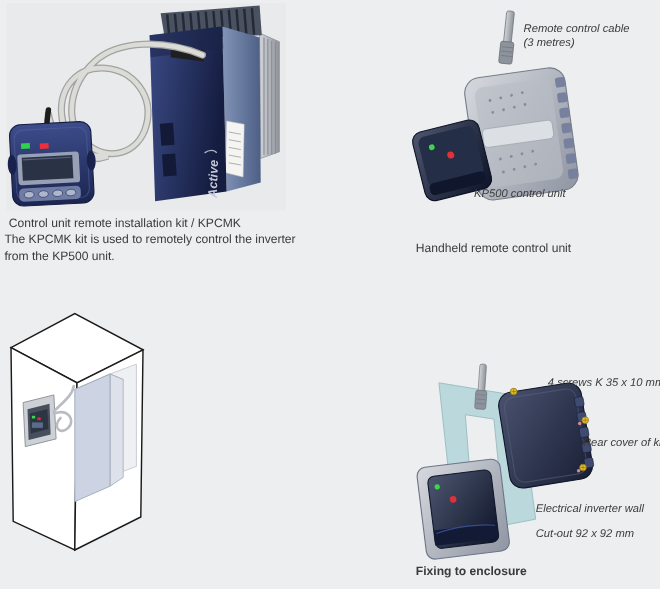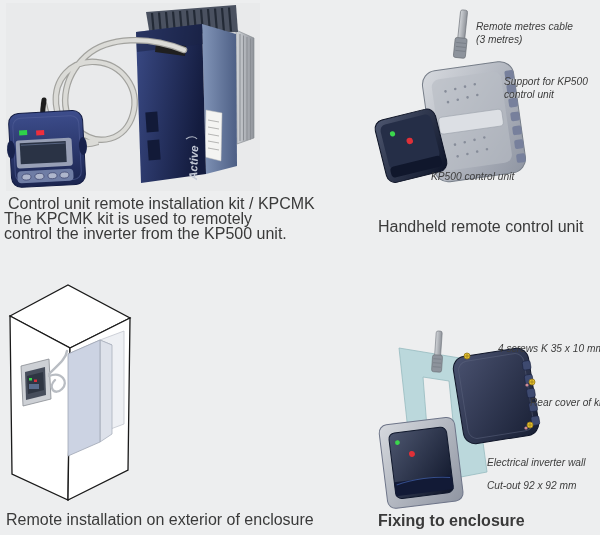--- a/index.html
+++ b/index.html
@@ -7,21 +7,21 @@
     width:600px;height:535px;
     background:#edeeef;
     font-family:"Liberation Sans", sans-serif;
     position:relative;
     overflow:hidden;
   }
   .page{position:absolute;inset:0;width:600px;height:535px;}
   .gfx{position:absolute;left:0;top:0;}
   .caption{
     position:absolute;
-    font-size:16px;
+    font-size:11px;
     color:#3a3a3a;
     line-height:15px;
     white-space:nowrap;
   }
   .caption.wrap{white-space:normal;}
   .diagram-label{
     position:absolute;
     font-size:10.2px;
     font-style:italic;
     color:#3c3c3c;
@@ -240,31 +240,26 @@
         <rect x="392" y="479" width="58" height="14" fill="#121a36"></rect>
         <path d="M394,482 C410,478 434,478 448,481" stroke="#4a6cc0" stroke-width="1" fill="none" opacity="0.6"></path>
       </g>
     </g>
   </svg>
 
   <div class="caption" style="left:8px; top:196px;">Control unit remote installation kit / KPCMK</div>
   <div class="caption wrap" style="left:4px; top:211px; width:284px;">The KPCMK kit is used to remotely control the inverter from the KP500 unit.</div>
 
   <div class="diagram-label" style="left:476px; top:20px;">
-    <div>Remote metres cable</div>
+    <div>Remote control cable</div>
     <div>(3 metres)</div>
-  </div>
-  <div class="diagram-label" style="left:504px; top:75px;">
-    <div>Support for KP500</div>
-    <div>control unit</div>
   </div>
   <div class="diagram-label" style="left:431px; top:170px;">KP500 control unit</div>
   <div class="caption" style="left:378px; top:199px;margin-top:20px;">Handheld remote control unit</div>
 
-  <div class="caption" style="left:6px; top:512px;">Remote installation on exterior of enclosure</div>
 
   <div class="diagram-label" style="left:498px; top:342px;">4 screws K 35 x 10 mm</div>
   <div class="diagram-label" style="left:530px; top:396px;">Rear cover of kit</div>
   <div class="diagram-label" style="left:487px; top:456px;">Electrical inverter wall</div>
   <div class="diagram-label" style="left:487px; top:479px;">Cut-out 92 x 92 mm</div>
   <div class="caption" style="left:378px; top:513px;font-weight:bold;">Fixing to enclosure</div>
 
 </div>
 
 </body></html>

